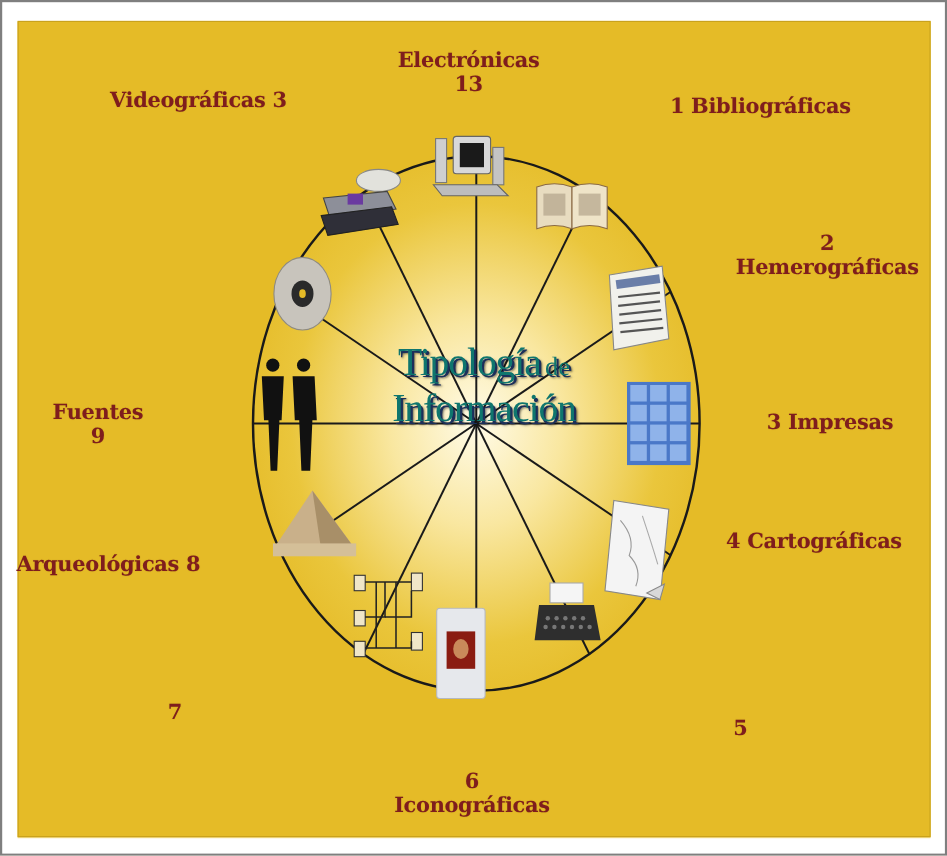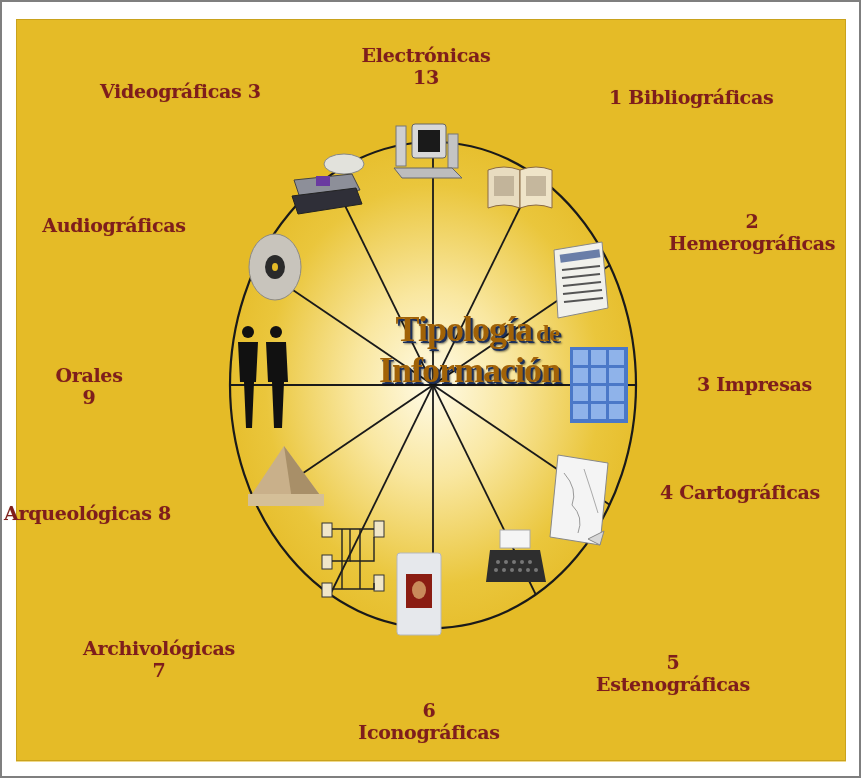--- a/index.html
+++ b/index.html
@@ -1,21 +1,21 @@
 <!DOCTYPE html>
 <html><head>
 <meta charset="utf-8">
 <style>
   html,body{margin:0;padding:0;}
   body{width:861px;height:778px;background:#ffffff;position:relative;overflow:hidden;font-family:"DejaVu Serif","Liberation Serif",serif;}
   .frame{position:absolute;left:0;top:0;width:857px;height:774px;border:2px solid #7f7f7f;background:#ffffff;}
   .panel{position:absolute;left:16px;top:19px;width:828px;height:740px;background:#e5bb27;border:1px solid #c9a21d;box-shadow:0 1px 0 #f0d98a;}
   .lbl{position:absolute;color:#7f1d1d;font-weight:bold;font-size:19px;line-height:22px;text-align:center;white-space:nowrap;text-shadow:0 0 1px rgba(120,90,0,0.35);letter-spacing:-0.3px;}
   svg.diag{position:absolute;left:0;top:0;}
-  .title{position:absolute;left:320px;top:312px;width:240px;text-align:right;font-family:"Liberation Serif","DejaVu Serif",serif;color:#a16207;font-weight:bold;line-height:34px;text-shadow:2px 2px 0 #1c2f5a,3px 3px 2px rgba(0,0,0,0.5);}
+  .title{position:absolute;left:320px;top:312px;width:240px;text-align:center;font-family:"Liberation Serif","DejaVu Serif",serif;color:#0f766e;font-weight:normal;line-height:34px;text-shadow:2px 2px 0 #1c2f5a,3px 3px 2px rgba(0,0,0,0.5);}
   .title .big{font-size:36px;letter-spacing:-1px;}
   .title .small{font-size:24px;}
   .icon{position:absolute;}
 </style>
 </head>
 <body>
 
 <div class="frame"></div>
 <div class="panel"></div>
 
@@ -158,43 +158,40 @@
   <span>Videográficas</span> <span>3</span>
 </div>
 <div class="lbl" style="left:356px;top:44px;width:140px">
   <div>Electrónicas</div>
     <div>13</div>
 </div>
 <div class="lbl" style="left:609px;top:86px">
   <span>1</span> <span>Bibliográficas</span>
 </div>
 <div class="lbl" style="left:36px;top:214px;width:156px">
-  <div>Audiográficas</div>
 </div>
 <div class="lbl" style="left:662px;top:210px;width:180px">
   <div>2</div>
     <div>Hemerográficas</div>
 </div>
 <div class="lbl" style="left:46px;top:364px;width:86px">
-  <div>Orales</div>
+  <div>Fuentes</div>
     <div>9</div>
 </div>
 <div class="lbl" style="left:697px;top:373px">
   <span>3</span> <span>Impresas</span>
 </div>
-<div class="lbl" style="left:4px;top:502px">
+<div class="lbl" style="left:15px;top:502px">
   <span>Arqueológicas</span> <span>8</span>
 </div>
 <div class="lbl" style="left:660px;top:481px">
   <span>4</span> <span>Cartográficas</span>
 </div>
 <div class="lbl" style="left:76px;top:637px;width:166px">
-  <div>Archivológicas</div>
     <div>7</div>
 </div>
 <div class="lbl" style="left:588px;top:651px;width:170px">
   <div>5</div>
-    <div>Estenográficas</div>
 </div>
 <div class="lbl" style="left:352px;top:699px;width:154px">
   <div>6</div>
     <div>Iconográficas</div>
 </div>
 
 </body></html>

